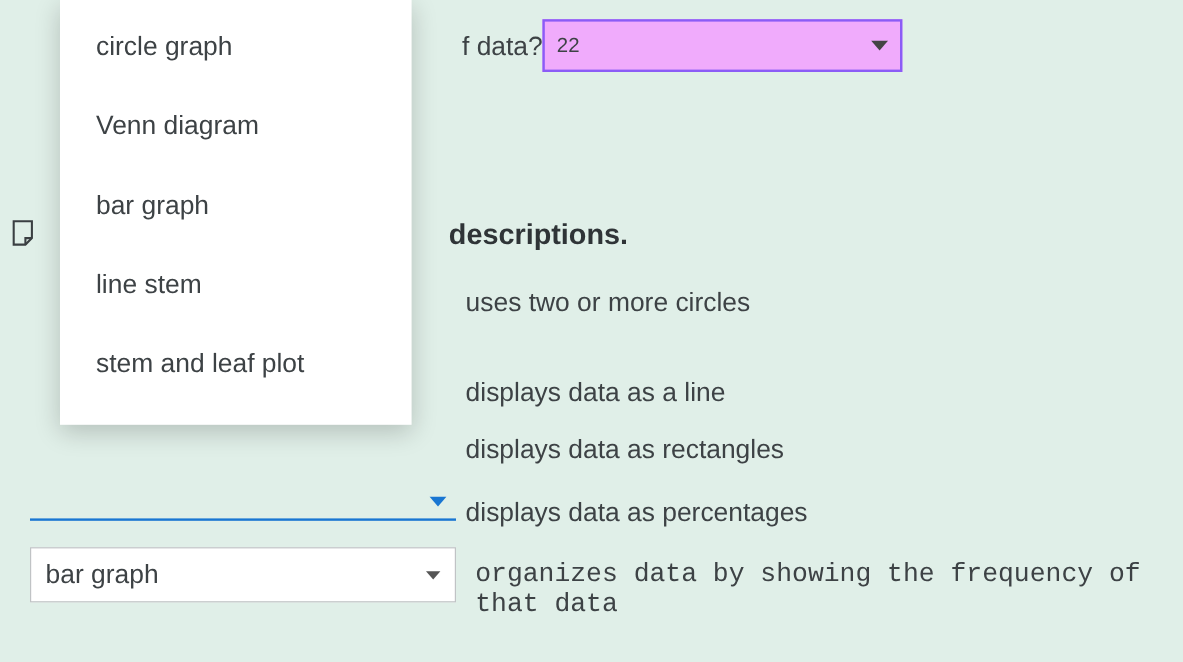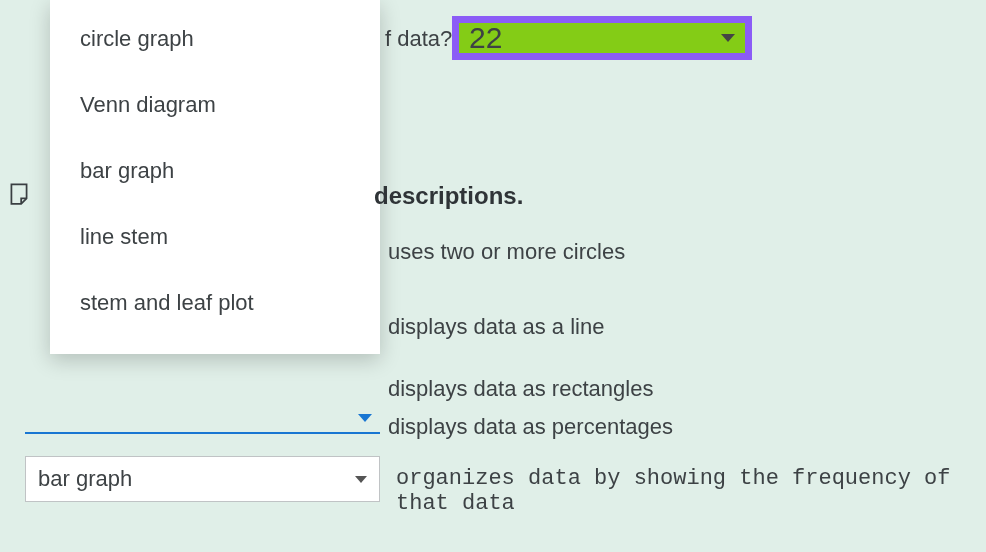--- a/index.html
+++ b/index.html
@@ -41,43 +41,43 @@
     align-items: flex-start;
   }
   .question-fragment .label { margin-right: 10px; }
 
   .answer-box {
     position: absolute;
     left: 452px;
     top: 16px;
     width: 300px;
     height: 44px;
-    background: #84cc16;
-    border: 7px solid #8b5cf6;
+    background: #f0abfc;
+    border: 2px solid #8b5cf6;
     box-sizing: border-box;
     display: flex;
     align-items: center;
     padding: 0 10px;
-    font-size: 30px;
+    font-size: 17px;
     color: #3d4245;
   }
   .answer-box .caret {
     margin-left: auto;
     width: 0; height: 0;
     border-left: 7px solid transparent;
     border-right: 7px solid transparent;
     border-top: 8px solid #444;
   }
 
   
   .dropdown-panel {
     position: absolute;
     left: 50px;
     top: 0;
-    width: 330px;
+    width: 293px;
     background: #ffffff;
     box-shadow: 0 6px 20px rgba(0,0,0,0.20);
     padding: 6px 0 18px 0;
   }
   .dropdown-option {
     padding: 20px 30px;
     font-size: 22px;
     color: #3d4245;
     cursor: pointer;
   }
@@ -138,21 +138,21 @@
     color: #2f3437;
   }
   .desc-line {
     position: absolute;
     left: 388px;
     font-size: 22px;
     color: #3d4245;
   }
   .desc-line.d1 { top: 239px; }
   .desc-line.d2 { top: 314px; }
-  .desc-line.d3 { top: 376px; }
+  .desc-line.d3 { top: 362px; }
   .desc-line.d4 { top: 414px; }
   .desc-line.d5 { left: 396px; top: 466px; font-family: Liberation Mono, monospace; }
 
 </style>
 </head>
 <body>
 
 <div class="stage">
 
   <div class="tab-icon">

